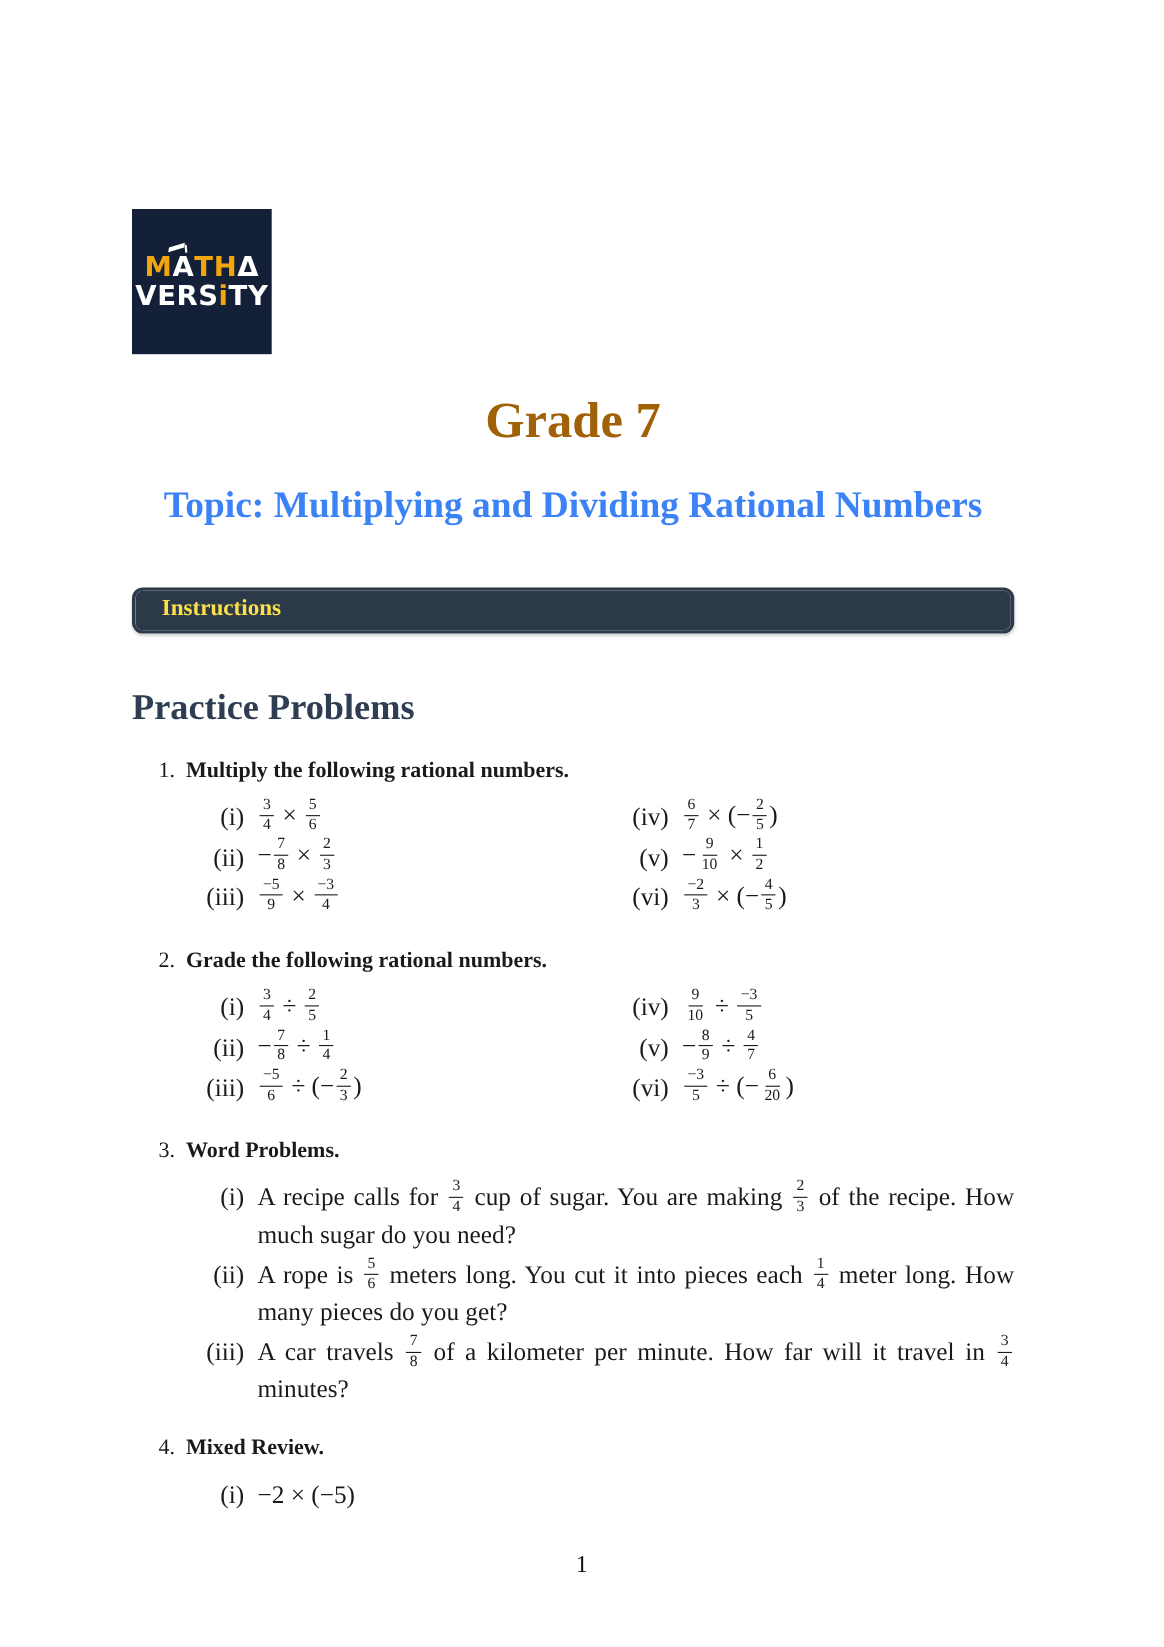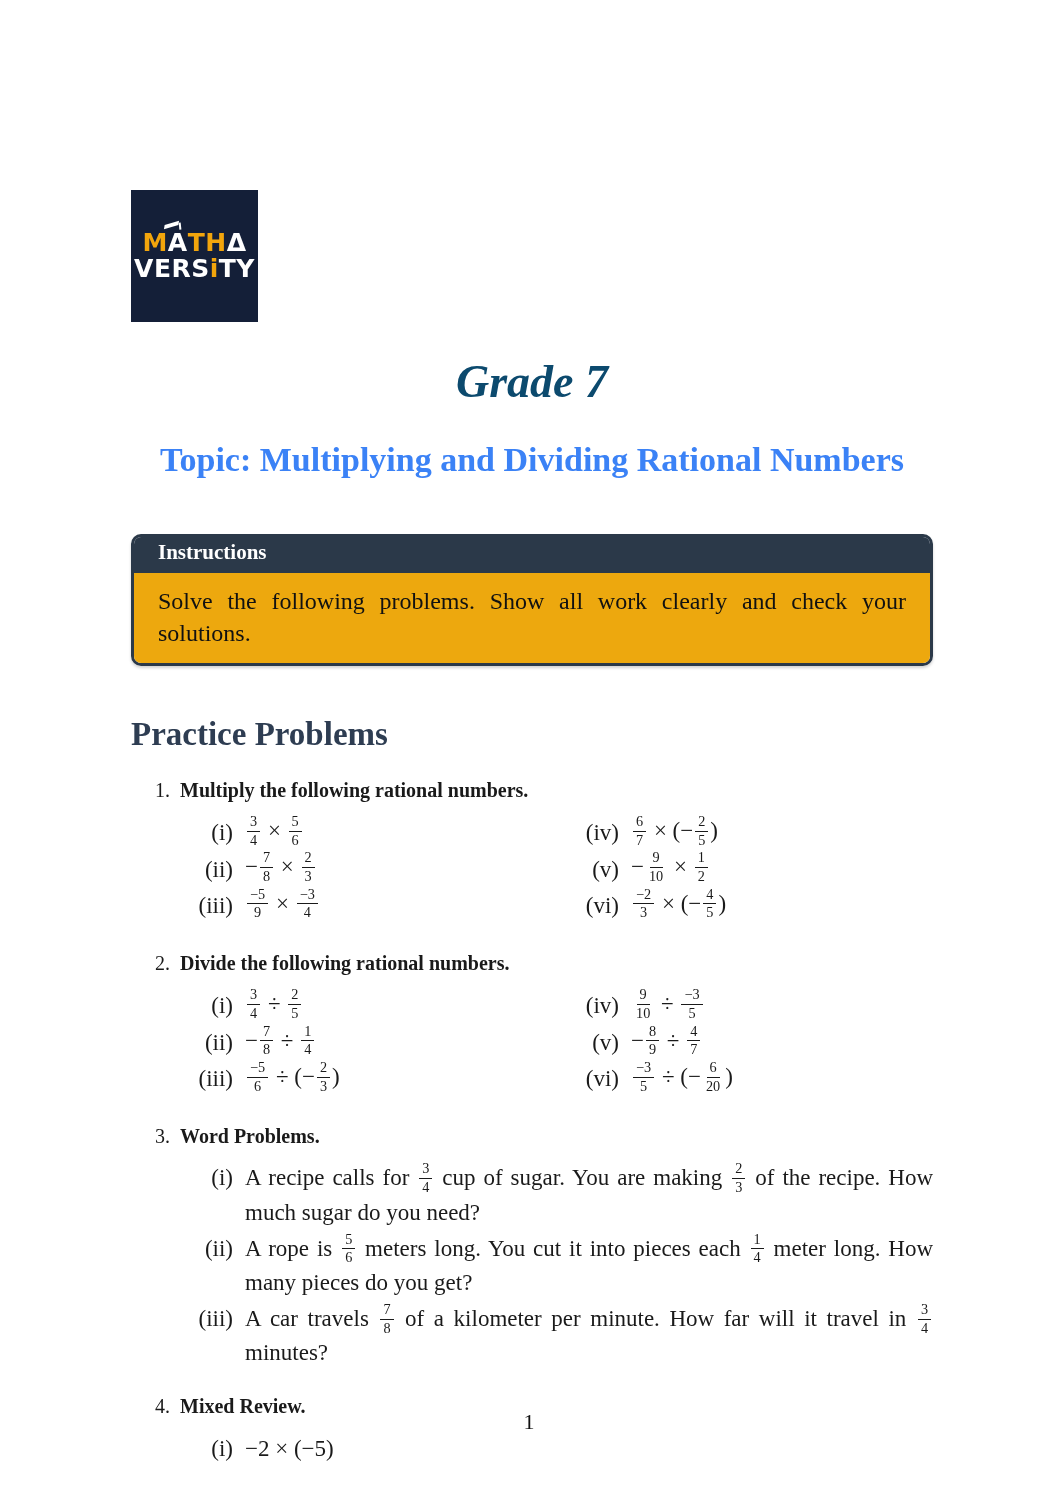--- a/index.html
+++ b/index.html
@@ -6,21 +6,21 @@
   .page{
     position:relative;
     width:1058px;height:1497px;
     background:#ffffff;
     font-family:"Liberation Serif","DejaVu Serif",serif;
     color:#1a1a1a;
     overflow:hidden;
   }
   .content{
     position:absolute;
-    left:131px;top:190px;
+    left:120px;top:190px;
     width:802px;
   }
 
   
   .logo{
     width:127px;height:132px;
     background:#141f38;
     display:flex;flex-direction:column;
     justify-content:center;align-items:center;
     font-family:"DejaVu Sans","Liberation Sans",sans-serif;
@@ -40,39 +40,39 @@
   .cap::after{
     content:"";position:absolute;right:-3px;top:2px;
     width:2px;height:7px;background:#ffffff;transform:skewX(25deg) rotate(10deg);
   }
 
   
   .h1{
     margin-top:36px;
     text-align:center;
     font-size:46px;font-weight:bold;
-    line-height:48px;color:#0c4a6e;font-style:italic;
+    line-height:48px;color:#a16207;
   }
   .h2{
     margin-top:38px;
     text-align:center;
     font-size:34px;font-weight:bold;
     line-height:32px;color:#3b82f6;
   }
 
   
   .instr-box{
     margin-top:58px;
     border:3px solid #2b3949;
     border-radius:10px;
     overflow:hidden;
     box-shadow:0 2px 3px rgba(0,0,0,0.18);
   }
   .instr-header{
-    background:#2b3949;color:#ffffff;
+    background:#2b3949;color:#fde047;
     font-size:21px;font-weight:bold;
     padding:3px 24px 8px 24px;
   }
   .instr-body{
     background:#eda80e;
     font-size:24px;line-height:32px;
     padding:12px 24px 14px 24px;
     text-align:justify;
     color:#111;
   }
@@ -157,21 +157,20 @@
       <div class="logo-line line2">
         <span class="lg wh">VERS</span><span class="lg or">i</span><span class="lg wh">TY</span>
       </div>
     </div>
 
     <div class="h1">Grade 7</div>
     <div class="h2">Topic: Multiplying and Dividing Rational Numbers</div>
 
     <div class="instr-box">
       <div class="instr-header">Instructions</div>
-      <div class="instr-body">Solve the following problems. Show all work clearly and check your solutions.</div>
     </div>
 
     <div class="h3">Practice Problems</div>
 
     <div class="prob-head">
       <span class="prob-num">1.</span><span class="prob-title">Multiply the following rational numbers.</span>
     </div>
     <div class="items">
       <div class="item">
           <span class="lbl">(i)</span>
@@ -229,21 +228,21 @@
               <span class="num">−2</span>
               <span class="den">3</span>
             </span> × (−<span class="frac">
               <span class="num">4</span>
               <span class="den">5</span>
             </span>)</span>
         </div>
     </div>
 
     <div class="prob-head">
-      <span class="prob-num">2.</span><span class="prob-title">Divide the following rational numbers.</span>
+      <span class="prob-num">2.</span><span class="prob-title">Grade the following rational numbers.</span>
     </div>
     <div class="items">
       <div class="item">
           <span class="lbl">(i)</span>
           <span class="expr"><span class="frac">
               <span class="num">3</span>
               <span class="den">4</span>
             </span> ÷ <span class="frac">
               <span class="num">2</span>
               <span class="den">5</span>

